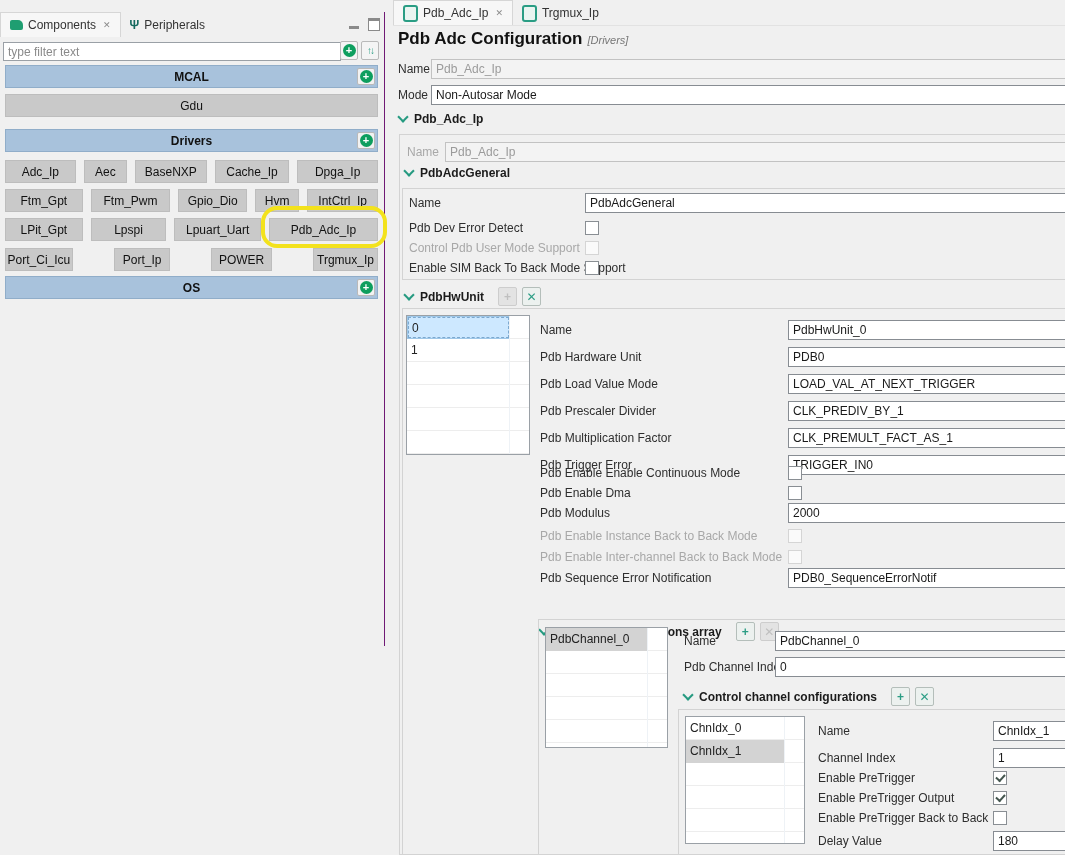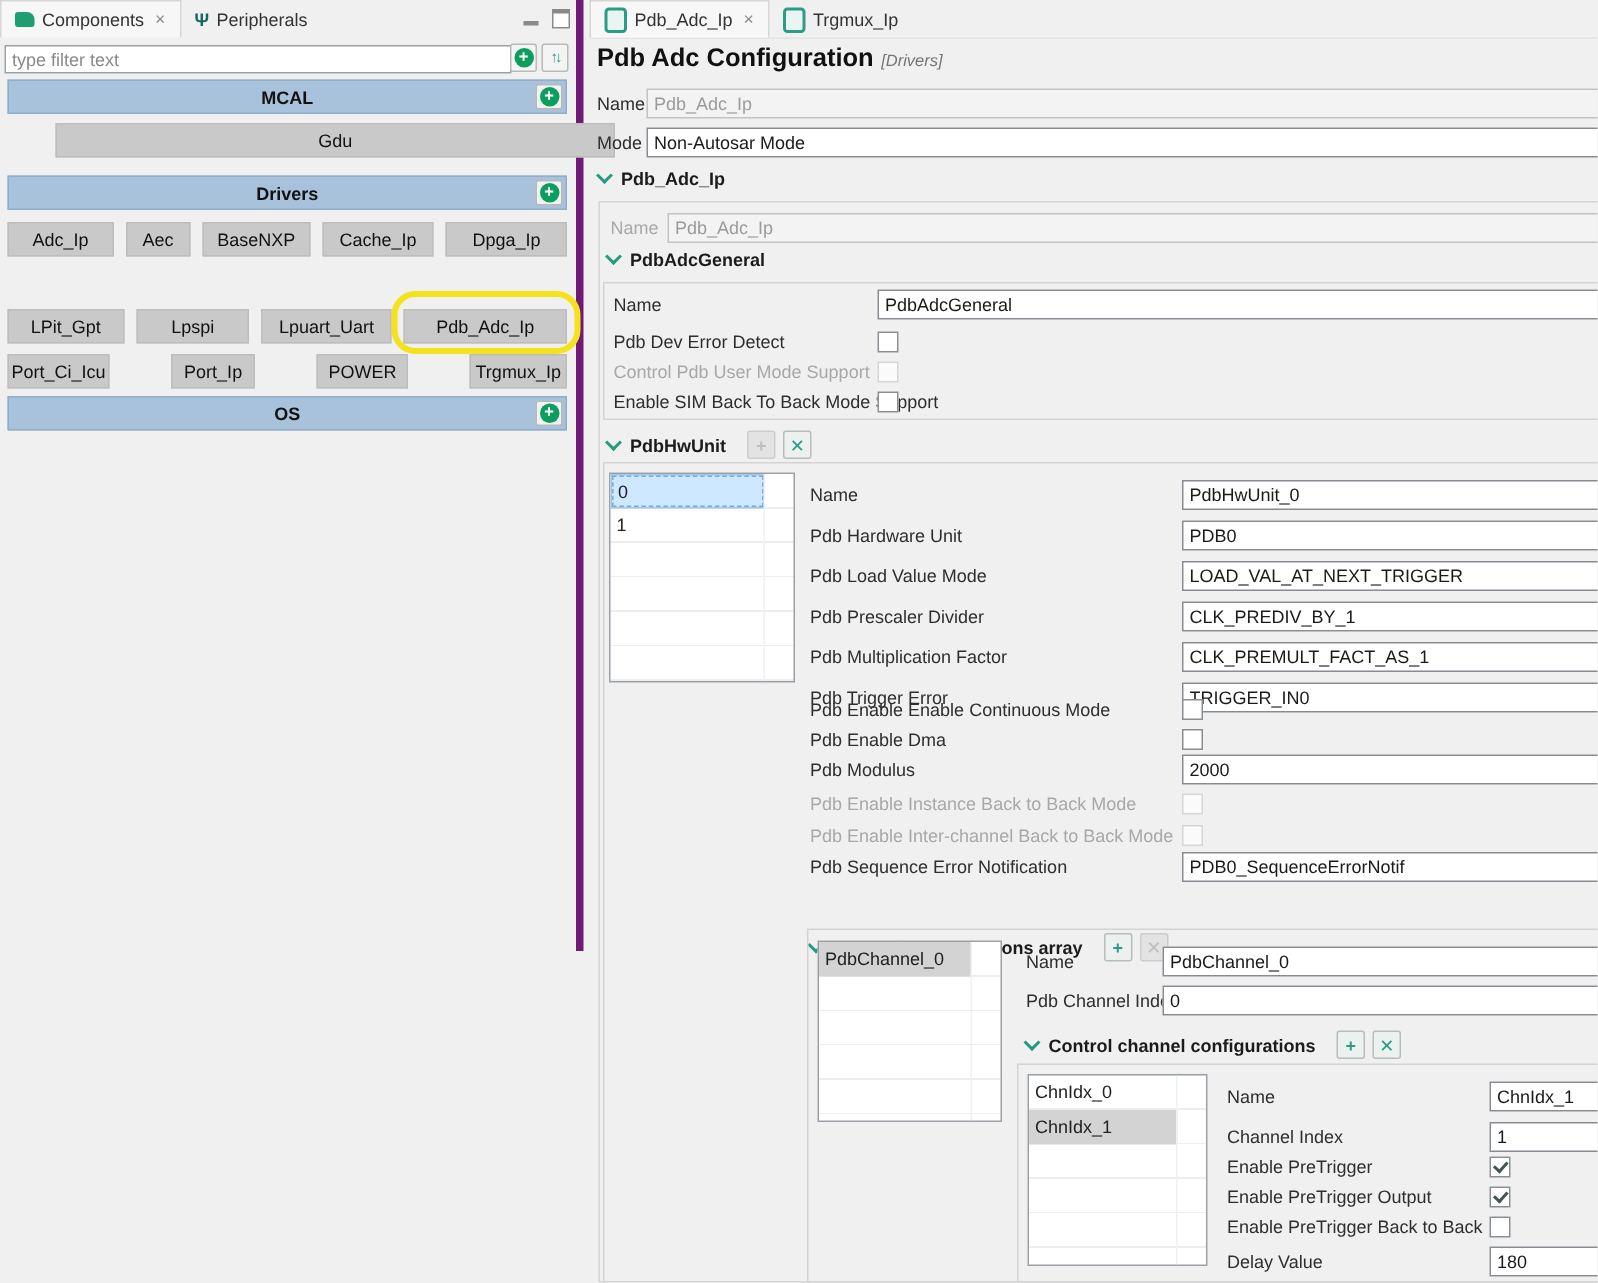--- a/index.html
+++ b/index.html
@@ -3,21 +3,21 @@
 <meta charset="utf-8">
 <style>
   html,body{margin:0;padding:0;}
   body{
     width:1065px;height:855px;overflow:hidden;position:relative;
     background:#f0f0f0;color:#2b2b2b;
     font-family:"Liberation Sans","DejaVu Sans",sans-serif;font-size:12px;
   }
   .abs{position:absolute;}
   
-  .left-panel{position:absolute;left:0;top:0;width:384px;height:634px;background:#f0f0f0;border-right:5px solid #701a75;}
+  .left-panel{position:absolute;left:0;top:12px;width:384px;height:634px;background:#f0f0f0;border-right:1px solid #701a75;}
   .tabbar{position:absolute;left:0;top:0;right:0;height:25px;display:flex;align-items:center;}
   .tab{display:flex;align-items:center;gap:5px;padding:0 9px;height:24px;color:#333;}
   .tab.active{background:#f7f7f7;border:1px solid #d6d6d6;border-bottom:none;}
   .tab-close{color:#8b8b8b;font-size:9px;margin-left:2px;cursor:pointer;}
   .icon-doc{width:11px;height:13px;border:2px solid #2a9d84;border-radius:3px;background:#eaf5f1;display:inline-block;}
   .icon-comp{width:13px;height:10px;background:#1f9e71;border-radius:2px 5px 2px 2px;display:inline-block;}
   .icon-periph{color:#14695e;font-weight:bold;font-size:12px;line-height:12px;}
   .winbtns{position:absolute;right:4px;top:6px;display:flex;gap:9px;align-items:center;}
   .win-min{width:10px;height:3px;background:#8a8a8a;margin-top:6px;}
   .win-max{width:10px;height:9px;border:1px solid #8a8a8a;border-top:3px solid #8a8a8a;background:#fff;}
@@ -94,21 +94,21 @@
   <div class="sq-btn" style="left:361px;">
     <span class="sort-glyph"><span>↑</span><span>↓</span></span>
   </div>
 
   <div class="hdr-blue" style="top:53px;">
     <span>MCAL</span>
     <span class="hdr-btn">
       <span class="plus-circle">+</span>
     </span>
   </div>
-  <div class="gray-btn abs" style="left:5px;top:82px;width:373px;height:23px;margin-left:32px;">
+  <div class="gray-btn abs" style="left:5px;top:82px;width:373px;height:23px;">
     <span>Gdu</span>
   </div>
 
   <div class="hdr-blue" style="top:117px;">
     <span>Drivers</span>
     <span class="hdr-btn">
       <span class="plus-circle">+</span>
     </span>
   </div>
 
@@ -120,20 +120,37 @@
         <span>Aec</span>
       </div>
     <div class="gray-btn">
         <span>BaseNXP</span>
       </div>
     <div class="gray-btn">
         <span>Cache_Ip</span>
       </div>
     <div class="gray-btn">
         <span>Dpga_Ip</span>
+      </div>
+  </div>
+  <div class="drv-row" style="top:177px;grid-template-columns:77fr 79fr 68fr 44fr 70fr;">
+    <div class="gray-btn">
+        <span>Ftm_Gpt</span>
+      </div>
+    <div class="gray-btn">
+        <span>Ftm_Pwm</span>
+      </div>
+    <div class="gray-btn">
+        <span>Gpio_Dio</span>
+      </div>
+    <div class="gray-btn">
+        <span>Hvm</span>
+      </div>
+    <div class="gray-btn">
+        <span>IntCtrl_Ip</span>
       </div>
   </div>
   <div class="drv-row" style="top:206px;grid-template-columns:77fr 75fr 86fr 108fr;">
     <div class="gray-btn">
         <span>LPit_Gpt</span>
       </div>
     <div class="gray-btn">
         <span>Lpspi</span>
       </div>
     <div class="gray-btn">

